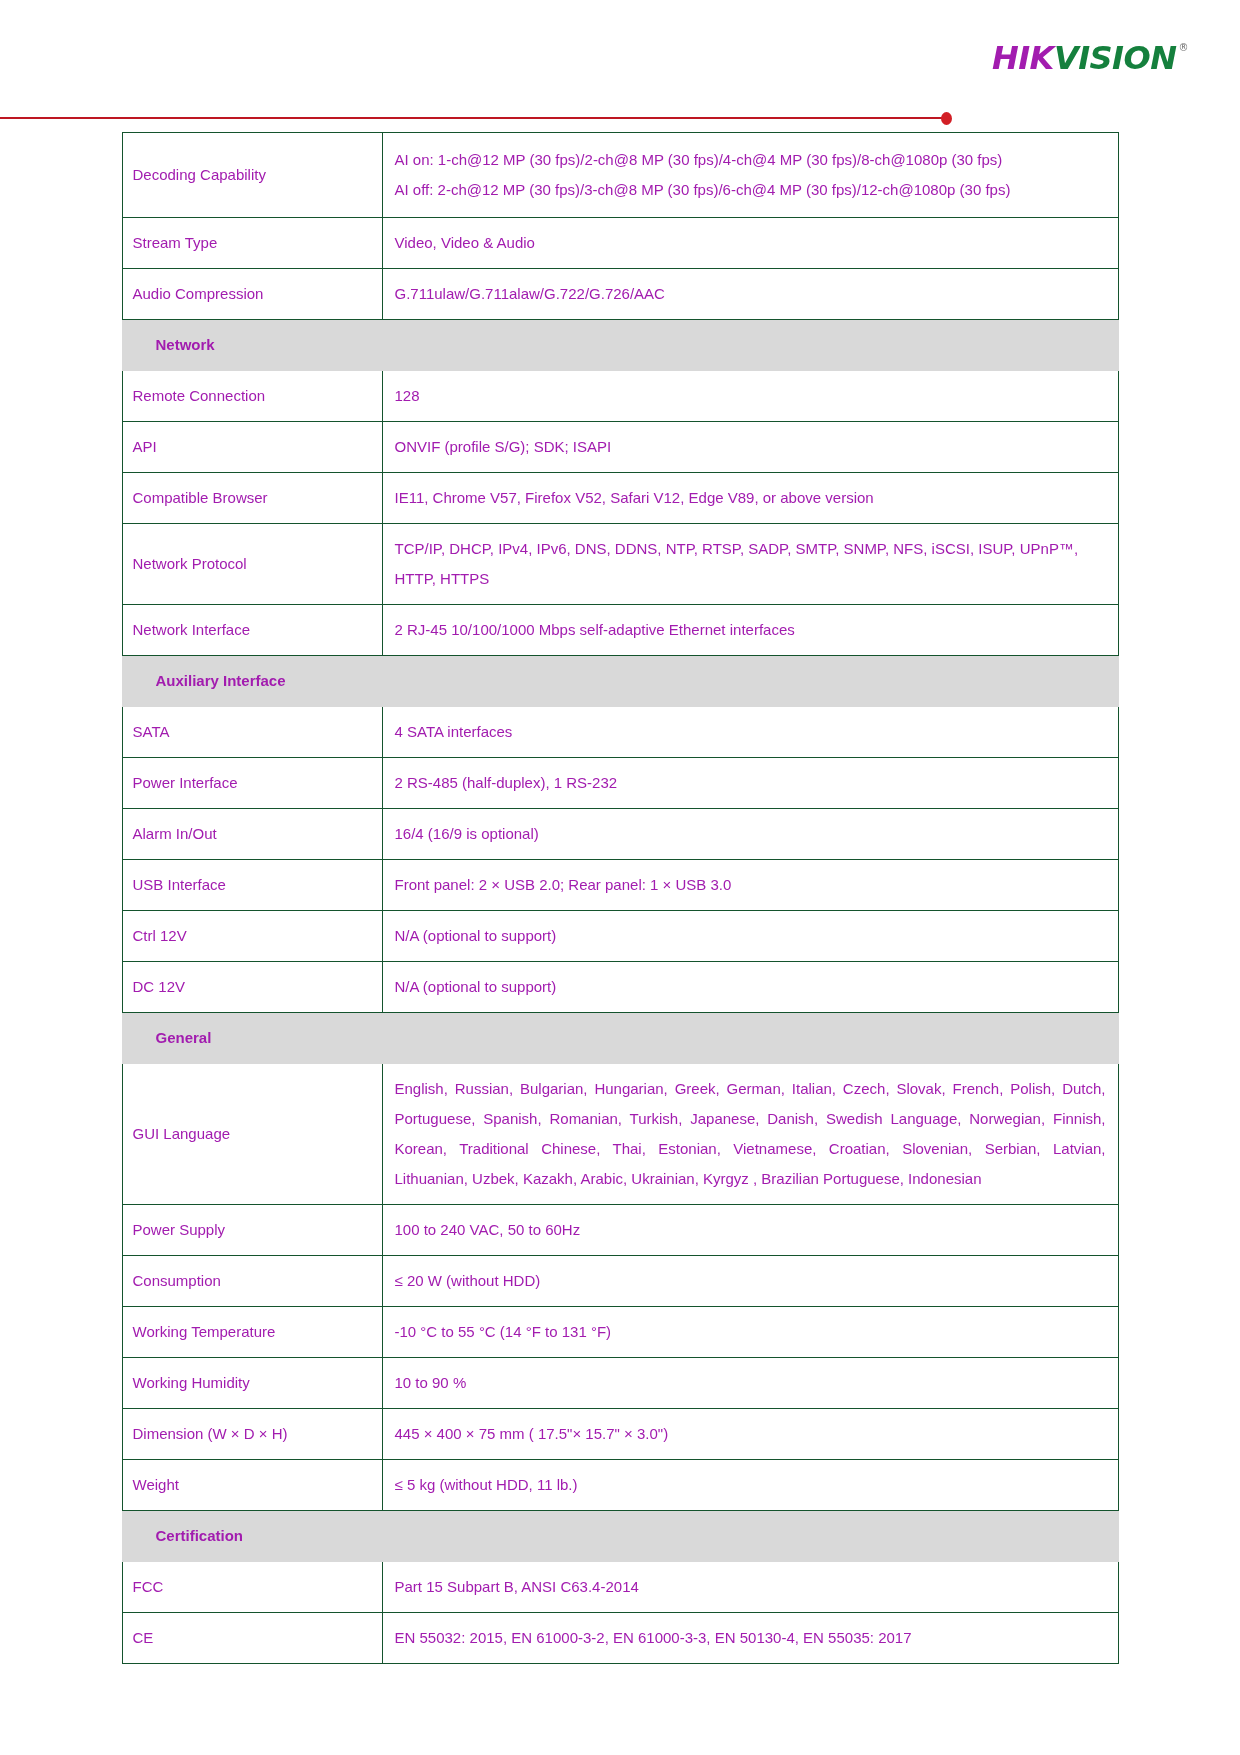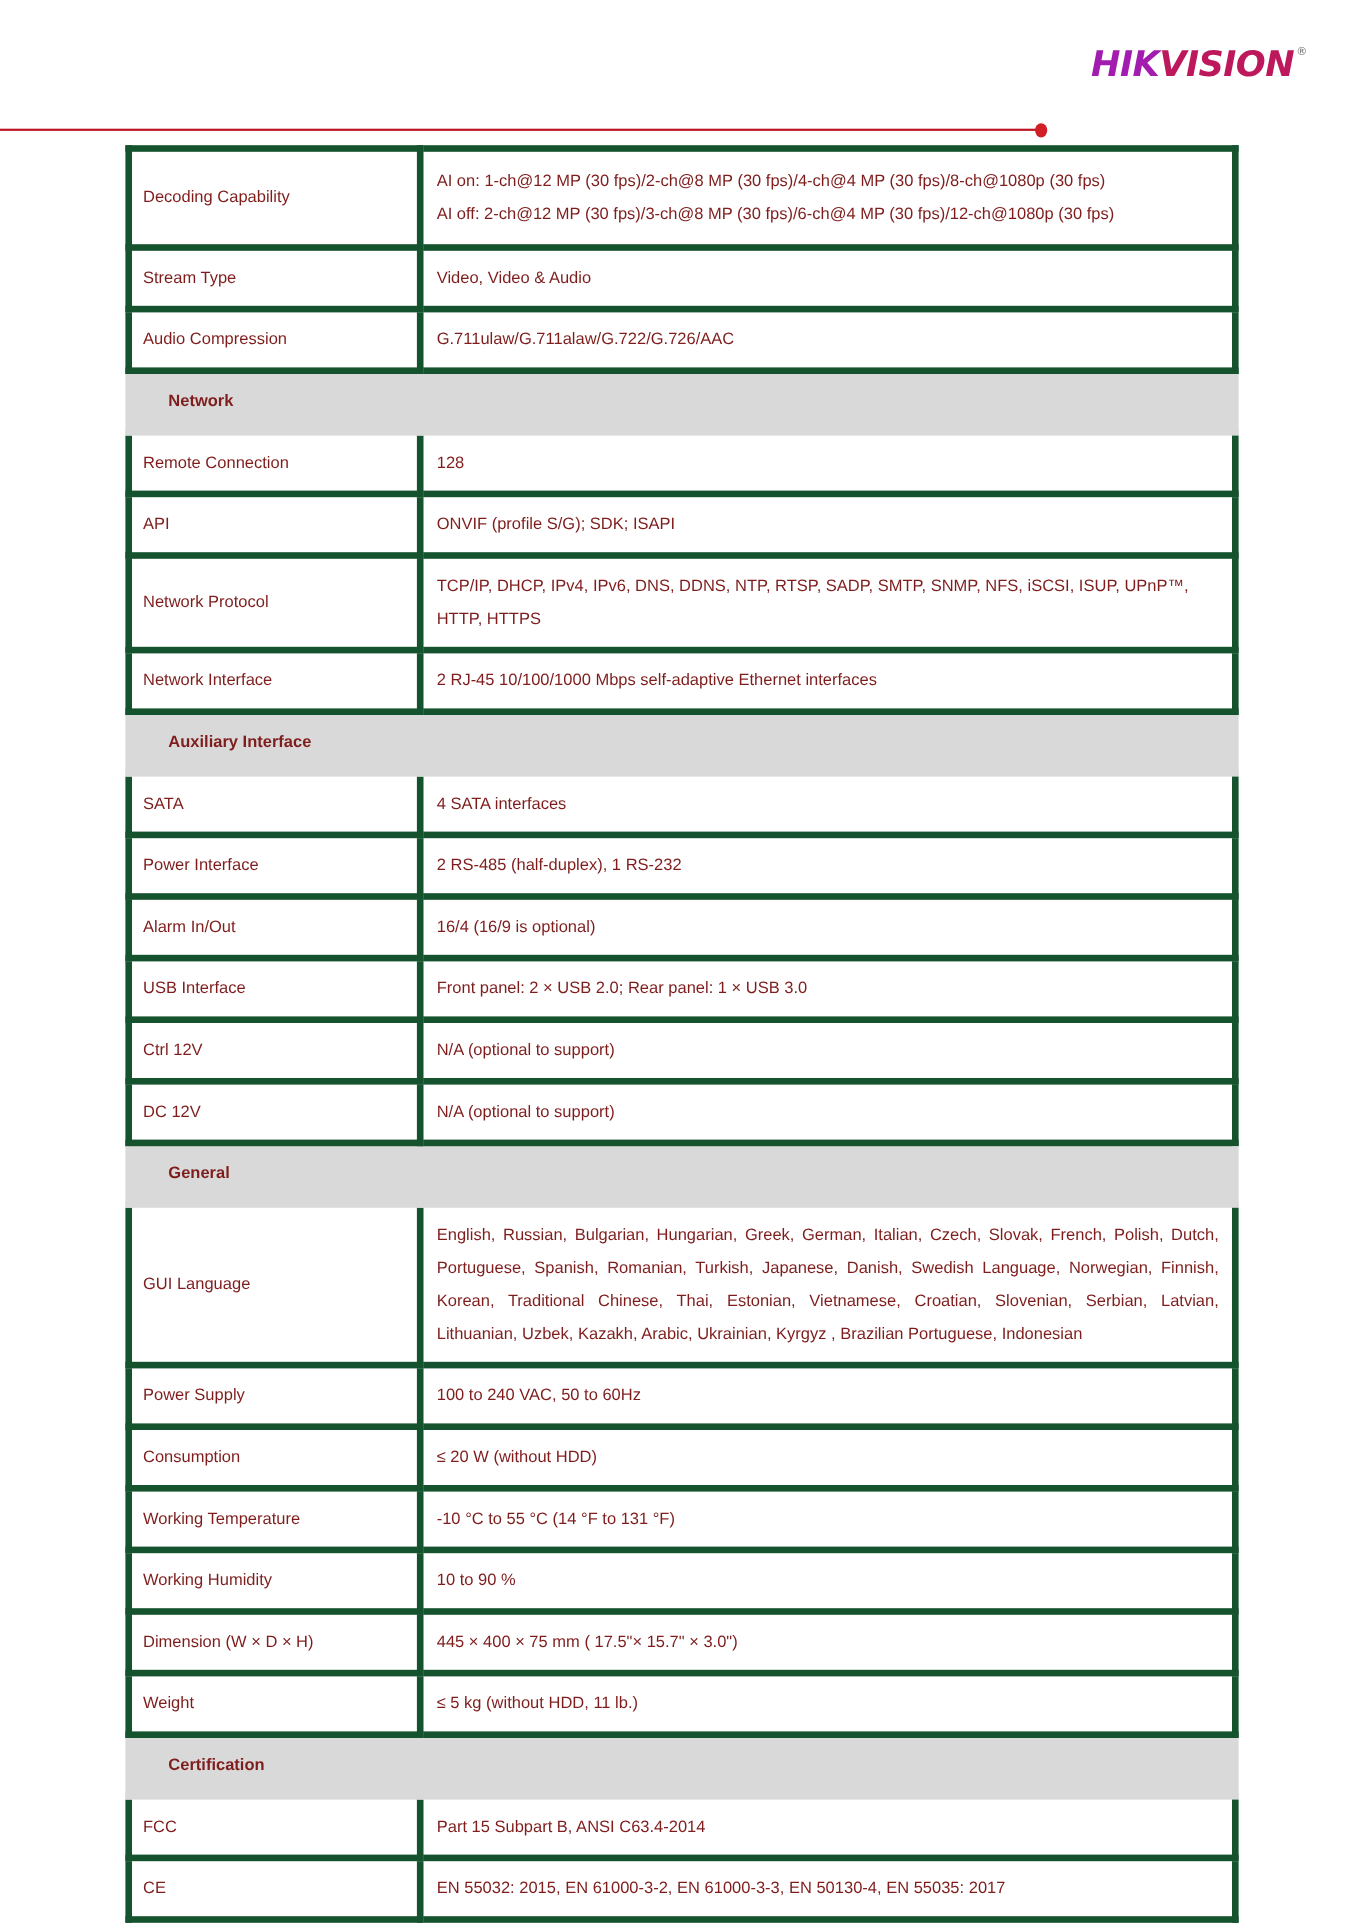--- a/index.html
+++ b/index.html
@@ -28,21 +28,21 @@
     display: flex;
     align-items: flex-start;
     font-style: italic;
     font-weight: bold;
     font-size: 32px;
     letter-spacing: -0.5px;
     line-height: 1;
     font-family: "DejaVu Sans", sans-serif;
   }
   .logo-hik { color: #a21caf; }
-  .logo-vision { color: #be185d; }
+  .logo-vision { color: #15803d; }
   .logo-reg {
     font-size: 10px;
     font-style: normal;
     font-weight: normal;
     color: #6e6e6e;
     margin-left: 2px;
     margin-top: 1px;
   }
 
   .header-rule {
@@ -65,26 +65,26 @@
 
   
   .spec-table {
     margin: 0 auto;
     width: 948px;
     border-collapse: collapse;
     table-layout: fixed;
     font-size: 15px;
   }
   .spec-table td {
-    border: 6px solid #14532d;
+    border: 1px solid #14532d;
     padding: 10px 12px;
     vertical-align: middle;
     line-height: 2.0;
     font-weight: 400;
-    color: #7f1d1d;
+    color: #a21caf;
   }
   .spec-table td.label {
     width: 237px;
     padding-left: 10px;
   }
   .spec-table td.value {
     width: 711px;
     padding-left: 12px;
   }
   tr.section-row td {
@@ -147,20 +147,26 @@
           <span class="line">128</span>
         </td>
       </tr>
       <tr>
         <td class="label">API</td>
         <td class="value">
           <span class="line">ONVIF (profile S/G); SDK; ISAPI</span>
         </td>
       </tr>
       <tr>
+        <td class="label">Compatible Browser</td>
+        <td class="value">
+          <span class="line">IE11, Chrome V57, Firefox V52, Safari V12, Edge V89, or above version</span>
+        </td>
+      </tr>
+      <tr>
         <td class="label">Network Protocol</td>
         <td class="value">
           <span class="line">TCP/IP, DHCP, IPv4, IPv6, DNS, DDNS, NTP, RTSP, SADP, SMTP, SNMP, NFS, iSCSI, ISUP, UPnP™, HTTP, HTTPS</span>
         </td>
       </tr>
       <tr>
         <td class="label">Network Interface</td>
         <td class="value">
           <span class="line">2 RJ-45 10/100/1000 Mbps self-adaptive Ethernet interfaces</span>
         </td>

